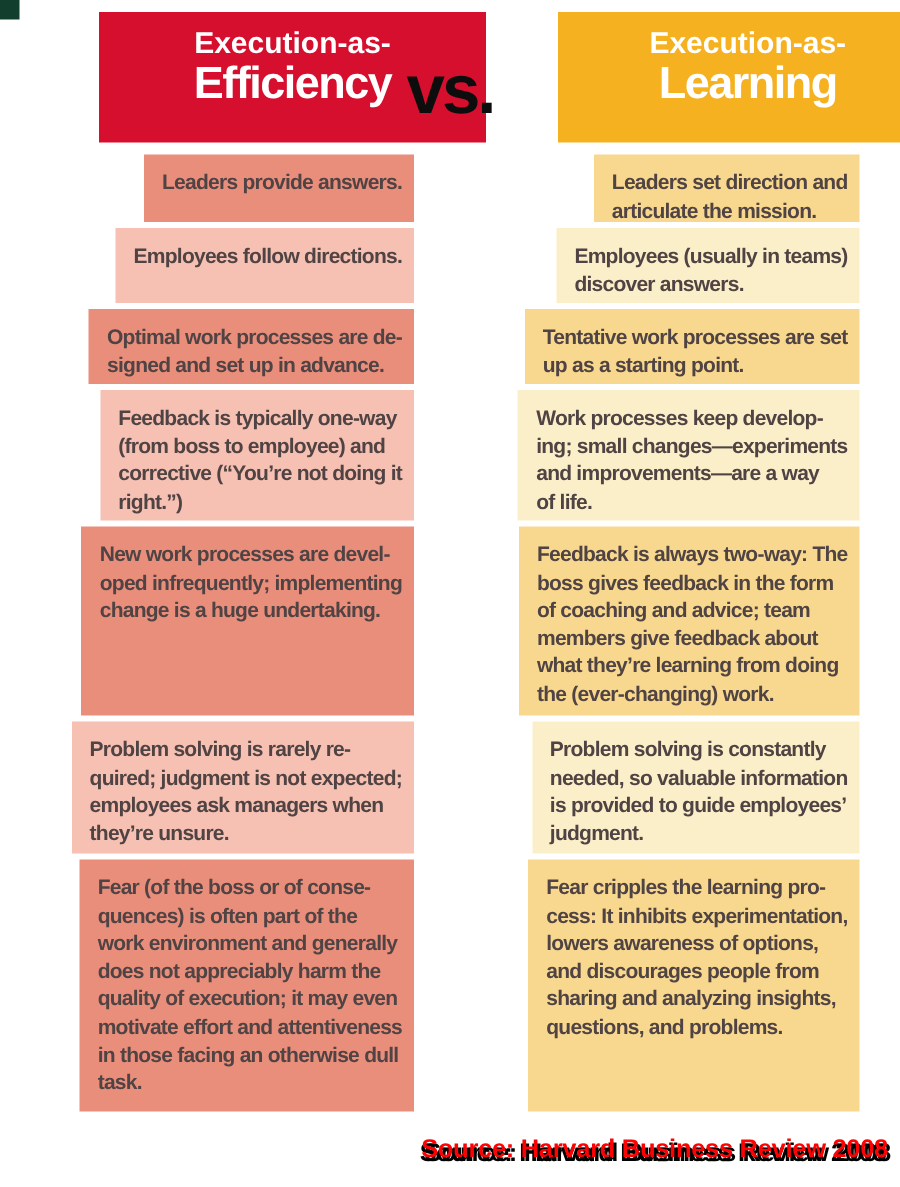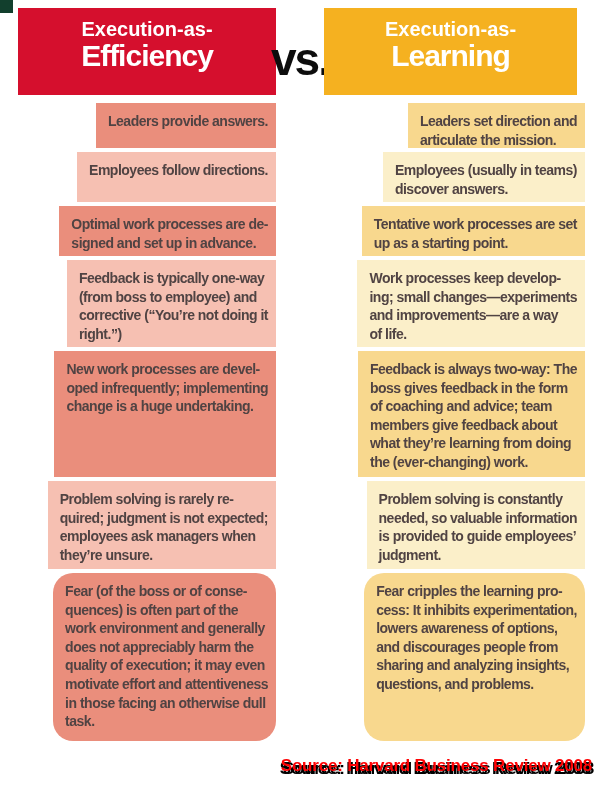--- a/index.html
+++ b/index.html
@@ -7,51 +7,51 @@
     width:600px;height:791px;position:relative;background:#ffffff;
     font-family:"Liberation Sans", sans-serif;overflow:hidden;
   }
   .corner-mark{
     position:absolute;left:0;top:0;width:13px;height:13px;
     background:var(--corner, #123f2d);
   }
   
   .hdr{
     position:absolute;top:8px;height:87px;color:#fff;text-align:center;
-    display:flex;flex-direction:column;justify-content:flex-start;
+    display:flex;flex-direction:column;justify-content:flex-start;margin-left:48px;
   }
   .hdr-left{left:18px;width:258px;background:var(--red,#d50f2d);}
   .hdr-right{left:324px;width:253px;background:var(--orange,#f5b120);}
   .hdr .small{
     font-size:20px;font-weight:bold;letter-spacing:0px;margin-top:10px;line-height:1.1;
   }
   .hdr .big{
     font-size:30px;font-weight:bold;letter-spacing:-1px;line-height:1.0;margin-top:1px;
   }
   .vs{
     position:absolute;left:264px;top:36px;width:72px;text-align:center;
     font-size:46px;font-weight:bold;letter-spacing:-2px;color:#0d0d0d;line-height:1;
   }
   
   .col{position:absolute;top:103px;display:flex;flex-direction:column;align-items:flex-end;}
   .col-left{left:18px;width:258px;}
-  .col-right{left:332px;width:253px;}
+  .col-right{left:320px;width:253px;}
   .cell{
     box-sizing:border-box;margin-bottom:4px;overflow:hidden;
     padding:9px 8px 0 12px;
     font-size:14px;font-weight:bold;letter-spacing:-0.5px;line-height:1.33;
     color:var(--ink,#504343);white-space:pre-line;
   }
   .cell:nth-child(1){height:45px;}
   .cell:nth-child(2){height:50px;}
   .cell:nth-child(3){height:50px;}
   .cell:nth-child(4){height:87px;}
   .cell:nth-child(5){height:126px;}
   .cell:nth-child(6){height:88px;}
-  .cell:nth-child(7){height:168px;margin-bottom:0;border-radius:20px;}
+  .cell:nth-child(7){height:168px;margin-bottom:0;}
   .col-left .cell:nth-child(odd){background:var(--pinkDark,#ea8e7c);}
   .col-left .cell:nth-child(even){background:var(--pinkLight,#f6c0b2);}
   .col-right .cell:nth-child(odd){background:var(--creamDark,#f8d88e);}
   .col-right .cell:nth-child(even){background:var(--creamLight,#fbefc9);}
   
   .source{
     position:absolute;right:8px;top:756px;
     font-size:17px;font-weight:bold;color:var(--sourceRed,#ff0103);
     text-shadow:2px 3px 0 #000, -1px 3px 0 #000;
     letter-spacing:-0.2px;white-space:nowrap;

